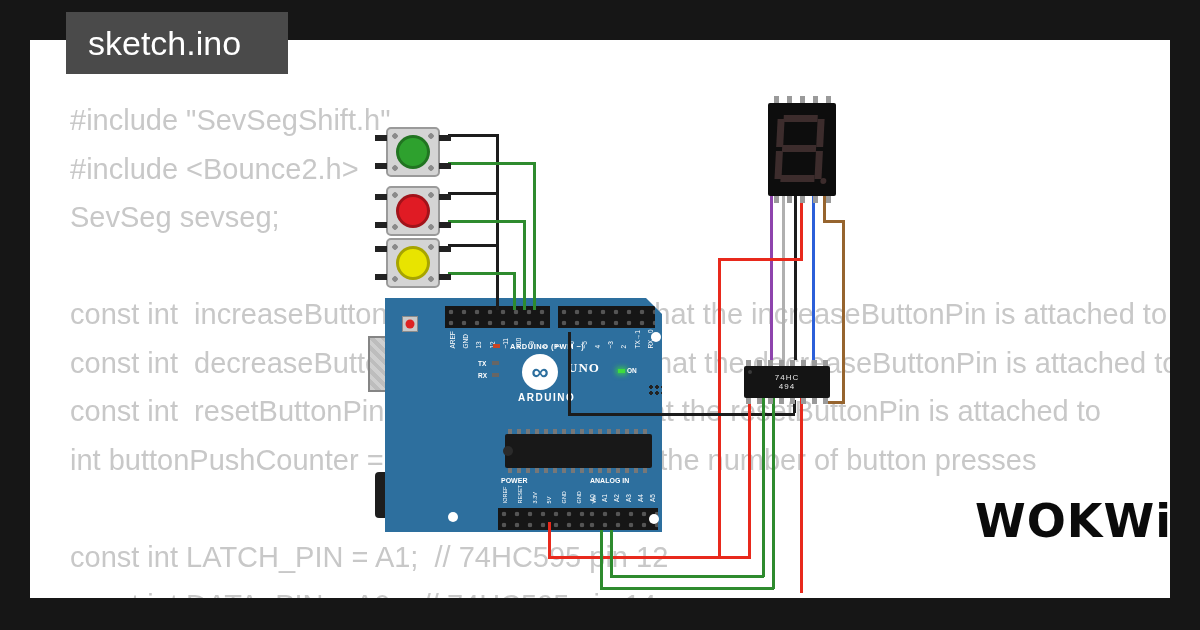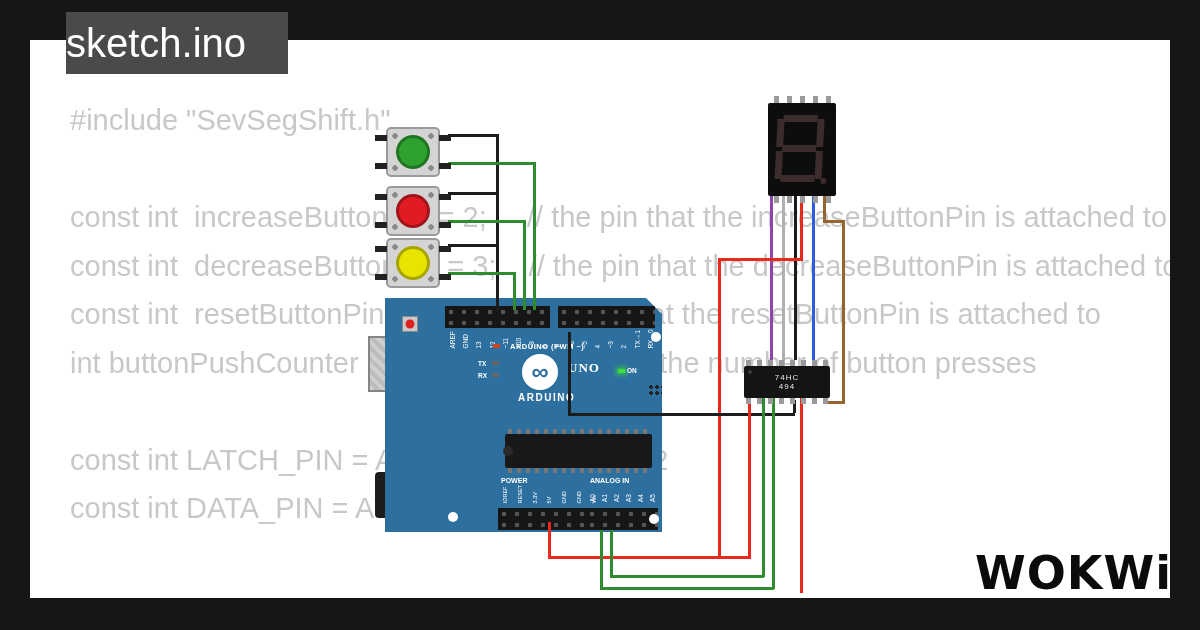--- a/index.html
+++ b/index.html
@@ -2,26 +2,26 @@
 <html><head>
 <meta charset="utf-8">
 <style>
   *{margin:0;padding:0;box-sizing:border-box;}
   html,body{width:1200px;height:630px;}
   body{position:relative;background:#161616;overflow:hidden;font-family:"Liberation Sans",sans-serif;}
 
   .canvas{position:absolute;left:30px;top:40px;width:1140px;height:558px;background:#ffffff;overflow:hidden;}
 
   .titlebox{position:absolute;left:66px;top:12px;width:222px;height:62px;background:#4a4a4a;color:#fff;
-    display:flex;align-items:center;font-size:40px;z-index:50;}
+    display:flex;align-items:center;padding-left:22px;font-size:34px;z-index:50;}
 
   .code{position:absolute;left:40px;top:56px;color:#c8c8c8;font-size:29px;z-index:1;}
   .code-line{height:48.5px;line-height:48.5px;white-space:pre;}
 
-  .wokwi{position:absolute;left:945px;top:506px;font-size:46px;font-weight:700;color:#0b0b0b;
+  .wokwi{position:absolute;left:945px;top:454px;font-size:46px;font-weight:700;color:#0b0b0b;
     letter-spacing:1px;font-family:"DejaVu Sans",sans-serif;z-index:2;}
 
   
   .wire{position:absolute;display:block;z-index:3;}
   .w-black{background:#1c1c1c}.w-green{background:#2e8b2e}.w-red{background:#e8291c}
   .w-purple{background:#8e44ad}.w-blue{background:#2b5fd9}.w-gray{background:#b0b0b0}.w-brown{background:#96642e}
 
   
   .pushbutton{position:absolute;width:54px;height:50px;background:#d4d4d4;border:2px solid #9a9a9a;border-radius:5px;z-index:4;
     background-image:radial-gradient(circle at 7px 7px,#8a8a8a 2.5px,transparent 3px),
@@ -106,20 +106,22 @@
   .ic595 .pin{position:absolute;width:5px;height:6px;background:#9a9a9a;}
   .ic595 .dot{position:absolute;left:4px;top:4px;width:4px;height:4px;border-radius:50%;background:#3a3a3a;}
 </style>
 </head>
 <body>
 
 <div class="canvas">
 
   <div class="code">
       <div class="code-line">#include "SevSegShift.h"</div>
+      <div class="code-line">#include &lt;Bounce2.h&gt;</div>
+      <div class="code-line">SevSeg sevseg;</div>
       <div class="code-line"></div>
       <div class="code-line">const int  increaseButtonPin = 2;     // the pin that the increaseButtonPin is attached to</div>
       <div class="code-line">const int  decreaseButtonPin = 3;    // the pin that the decreaseButtonPin is attached to</div>
       <div class="code-line">const int  resetButtonPin = 4;        // the pin that the resetButtonPin is attached to</div>
       <div class="code-line">int buttonPushCounter = 0;         // counter for the number of button presses</div>
       <div class="code-line"></div>
       <div class="code-line">const int LATCH_PIN = A1;  // 74HC595 pin 12</div>
       <div class="code-line">const int DATA_PIN = A0;   // 74HC595 pin 14</div>
     </div>
 

